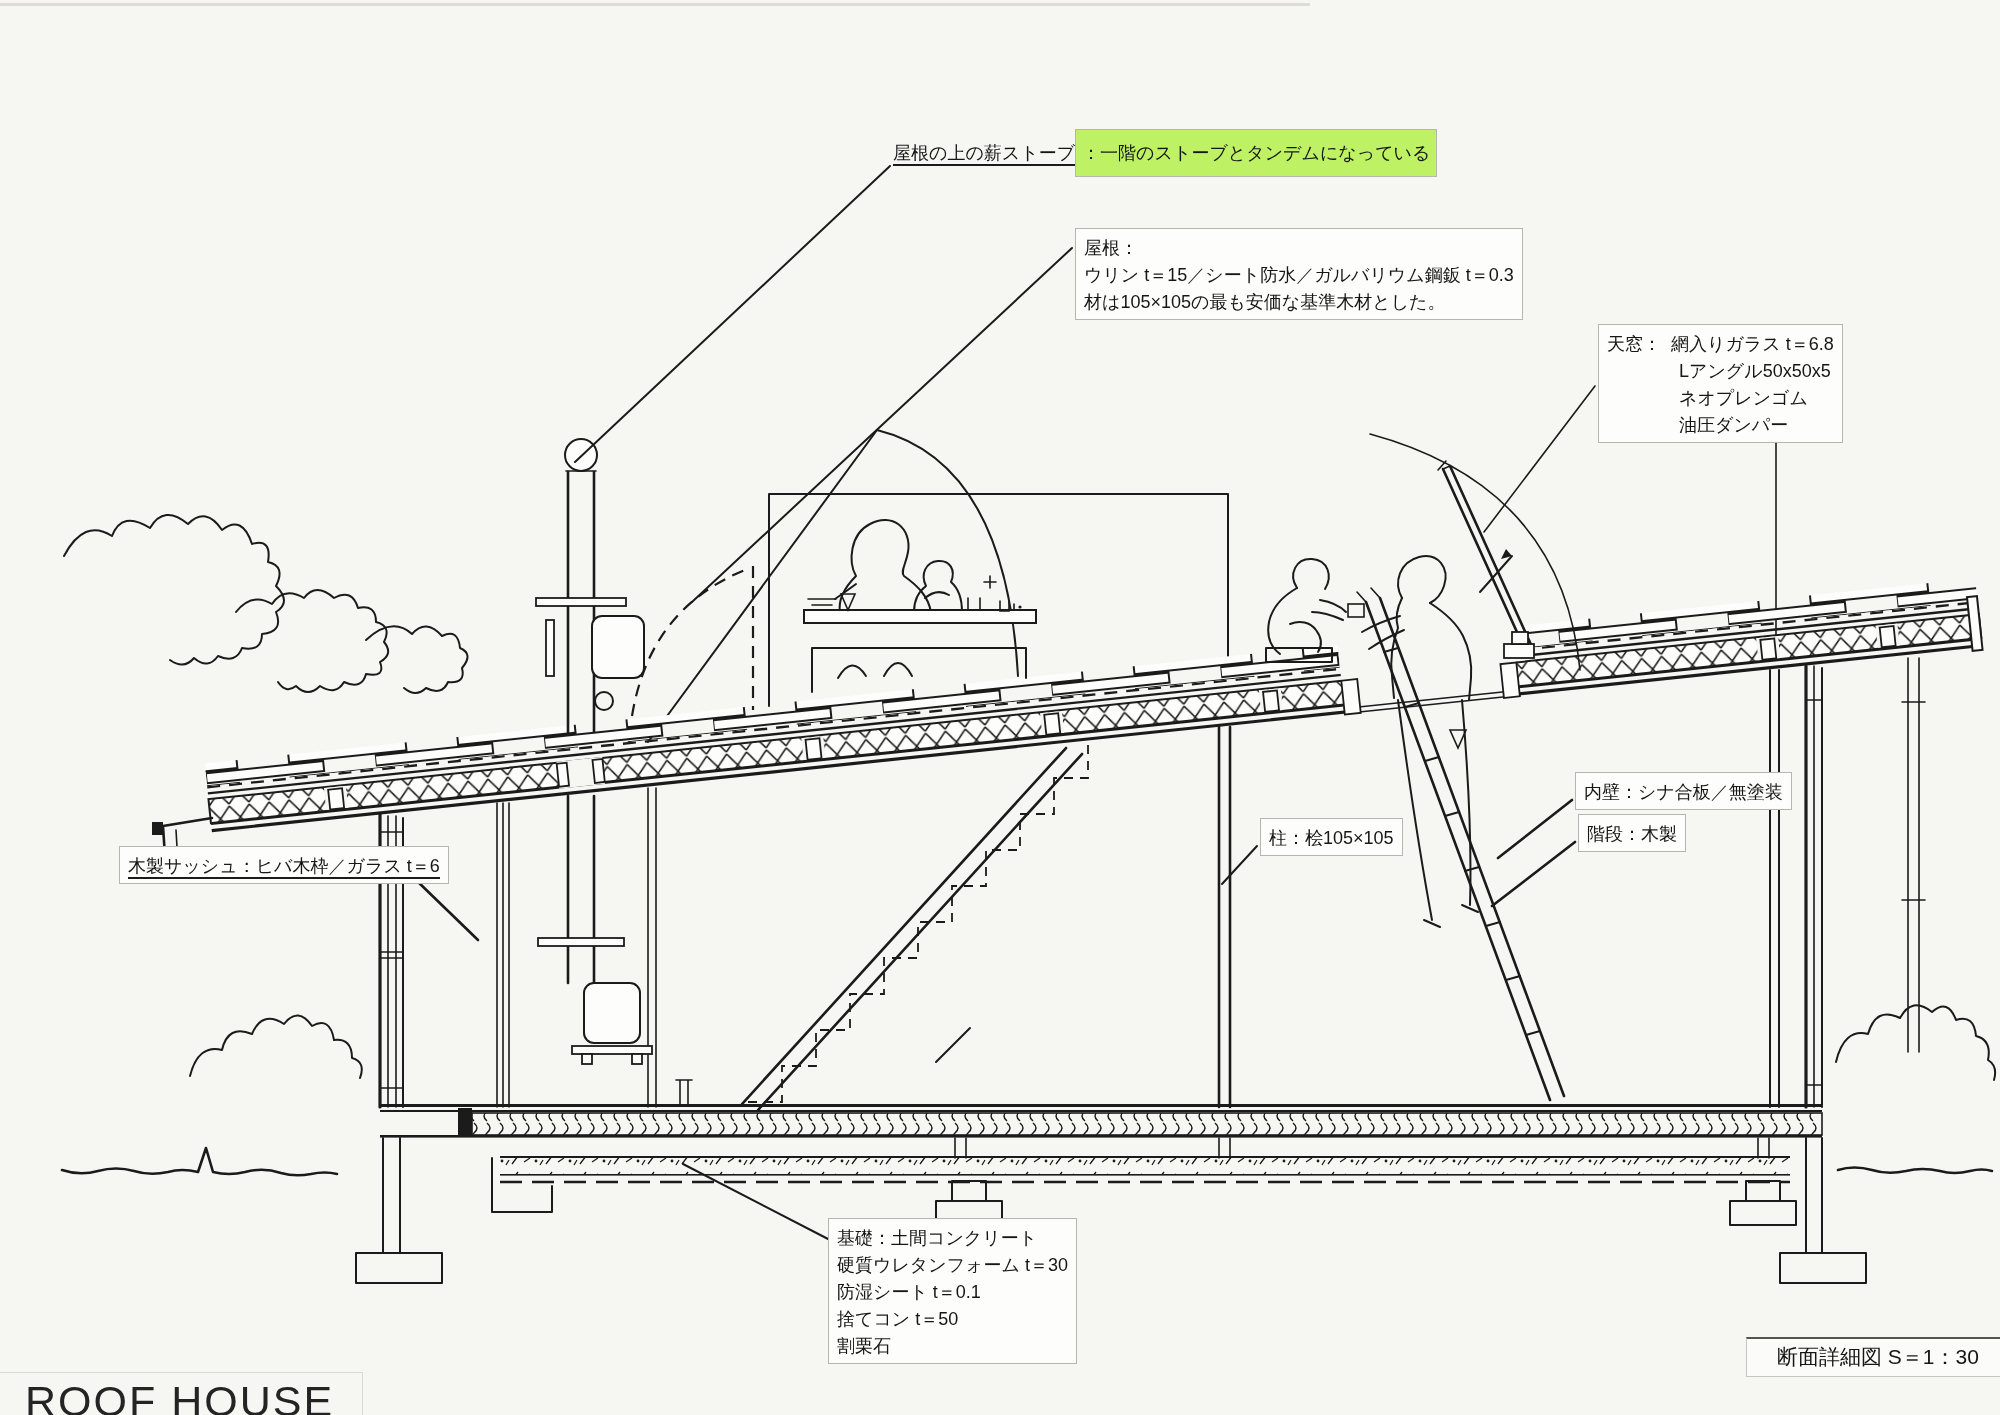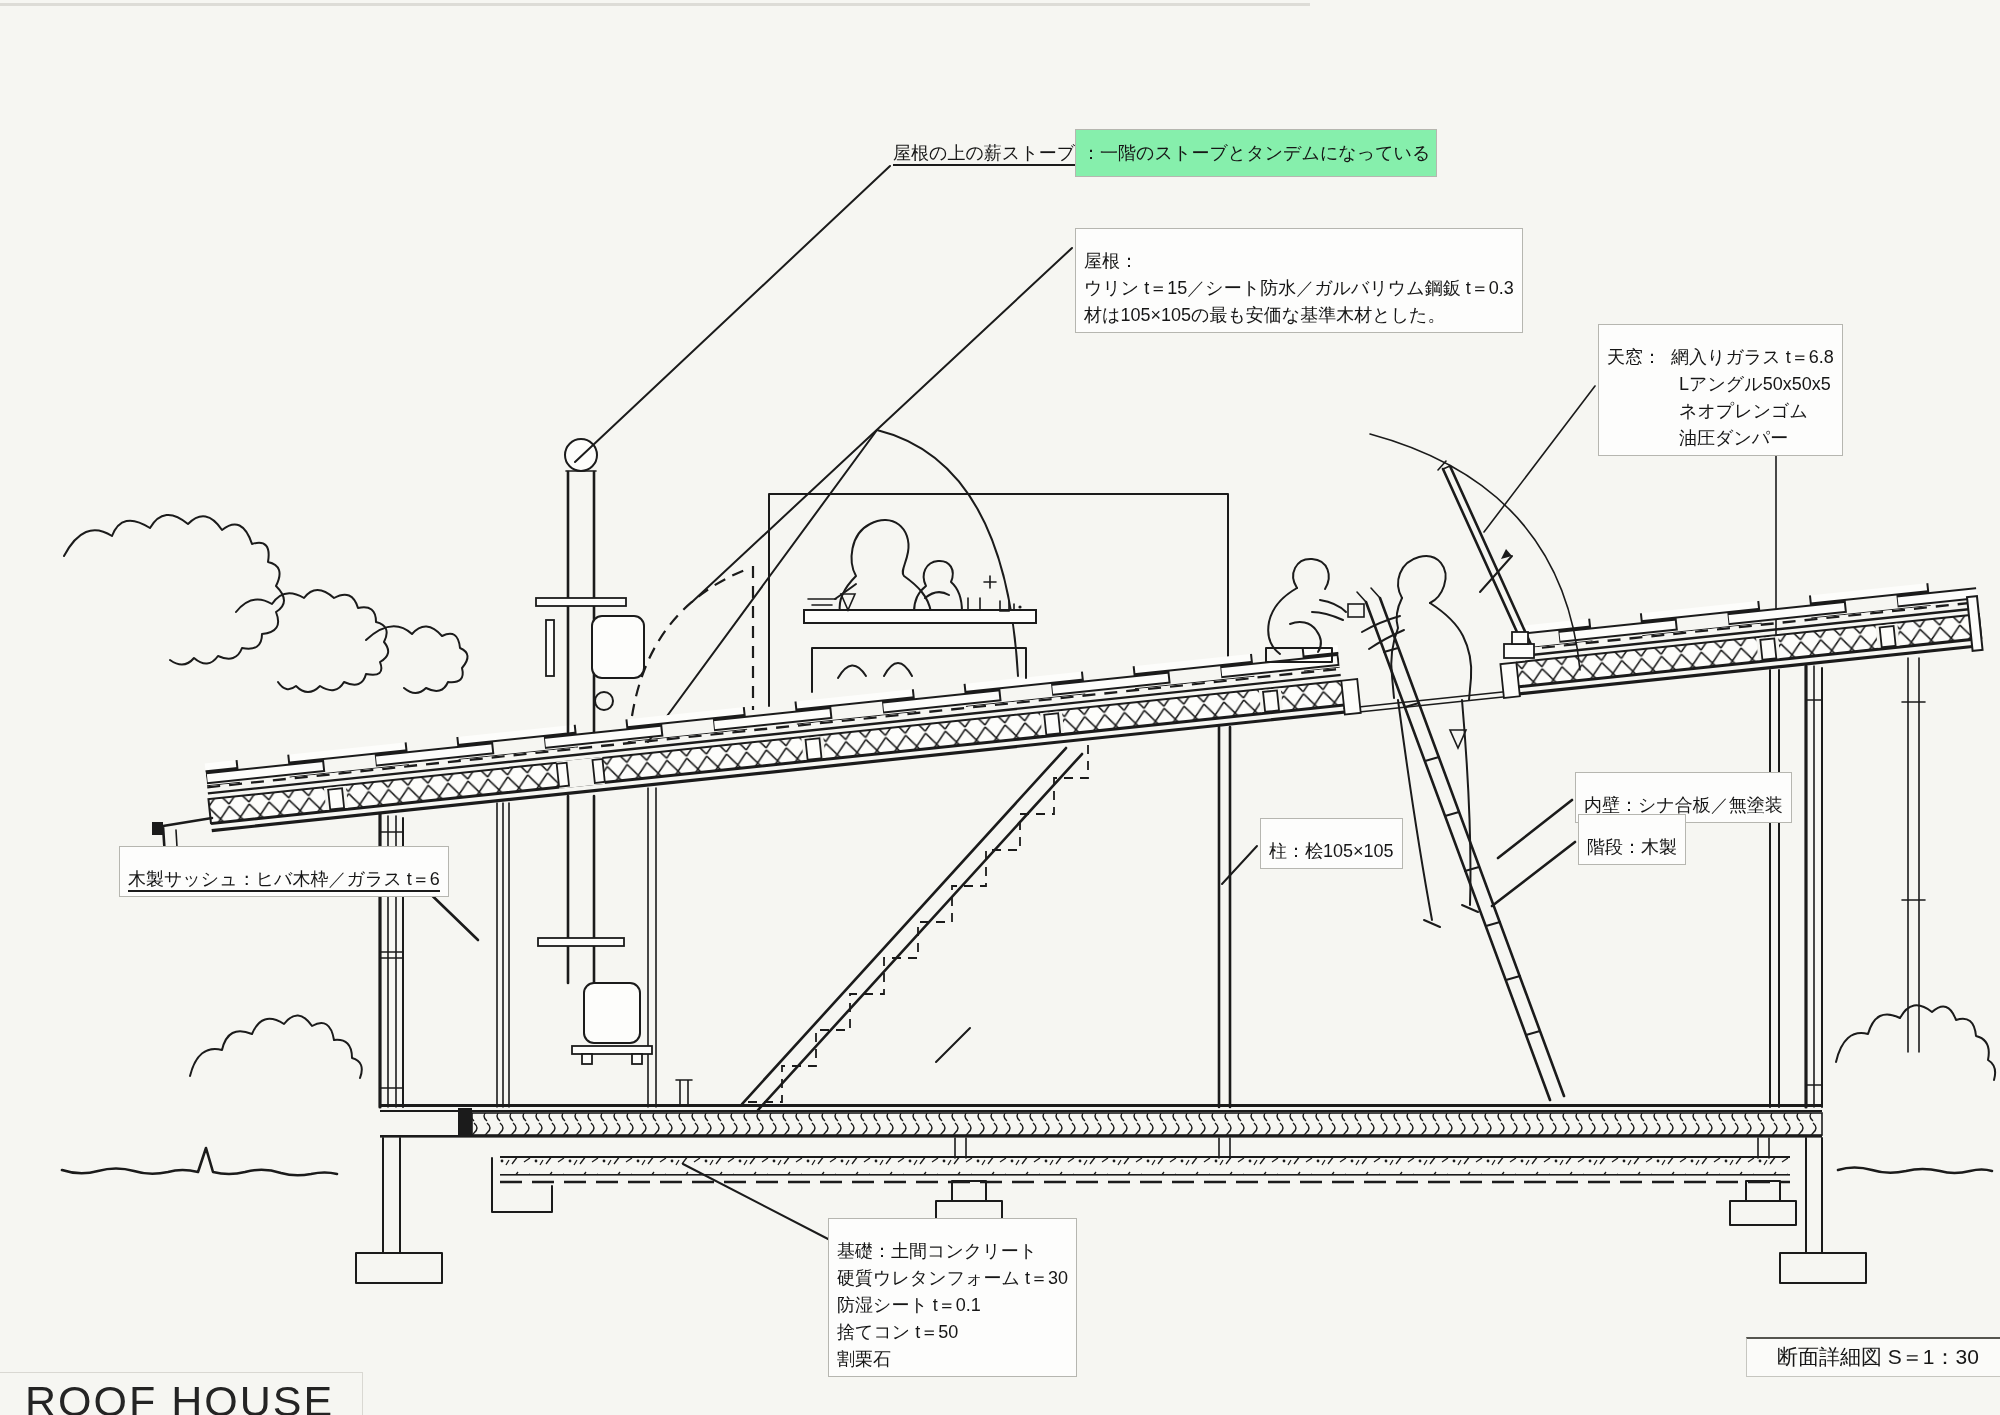--- a/index.html
+++ b/index.html
@@ -12,24 +12,24 @@
   .k25{stroke:#1b1b1b;fill:none;stroke-width:2.6;stroke-linecap:round;stroke-linejoin:round;}
   .k3 {stroke:#1b1b1b;fill:none;stroke-width:3.2;stroke-linecap:round;}
   .fw {stroke:#1b1b1b;fill:#fdfdfb;stroke-width:2;}
   .fw18{stroke:#1b1b1b;fill:#fdfdfb;stroke-width:1.8;}
   .wh {fill:#f6f6f2;stroke:none;}
   .ink{fill:#1b1b1b;stroke:none;}
   .dash{stroke:#1b1b1b;fill:none;stroke-width:2.2;stroke-dasharray:12 8;}
   .dashf{stroke:#1b1b1b;fill:none;stroke-width:1.8;stroke-dasharray:9 7;}
   
   .lbl{position:absolute;background:#fdfdfc;border:1px solid #b6b6b0;color:#161616;
-       font-size:18px;line-height:1.5;padding:19px 8px 3px;white-space:nowrap;}
+       font-size:18px;line-height:1.5;padding:6px 8px 3px;white-space:nowrap;}
   .plain{background:transparent;border:none;padding:0;}
   .ul{border-bottom:2px solid #1b1b1b;padding-bottom:1px;}
-  .boxed{border:1px solid #b6b6b0;background:#86efac;padding:13px 6px;}
+  .boxed{border:1px solid #b6b6b0;background:#bef264;padding:13px 6px;}
   .ind{padding-left:72px;}
   .ind2{padding-left:40px;}
   .scalebox{position:absolute;background:#fbfbf9;border:1px solid #c6c6c0;border-top:2px solid #55554f;
        color:#161616;font-size:21px;padding:4px 30px 5px;white-space:nowrap;}
   .logo{position:absolute;color:#242424;font-size:43px;letter-spacing:2px;font-weight:400;
        border:1px solid #d9d8d2;padding:4px 28px 8px 38px;background:transparent;white-space:nowrap;}
 </style>
 </head>
 <body>
 

